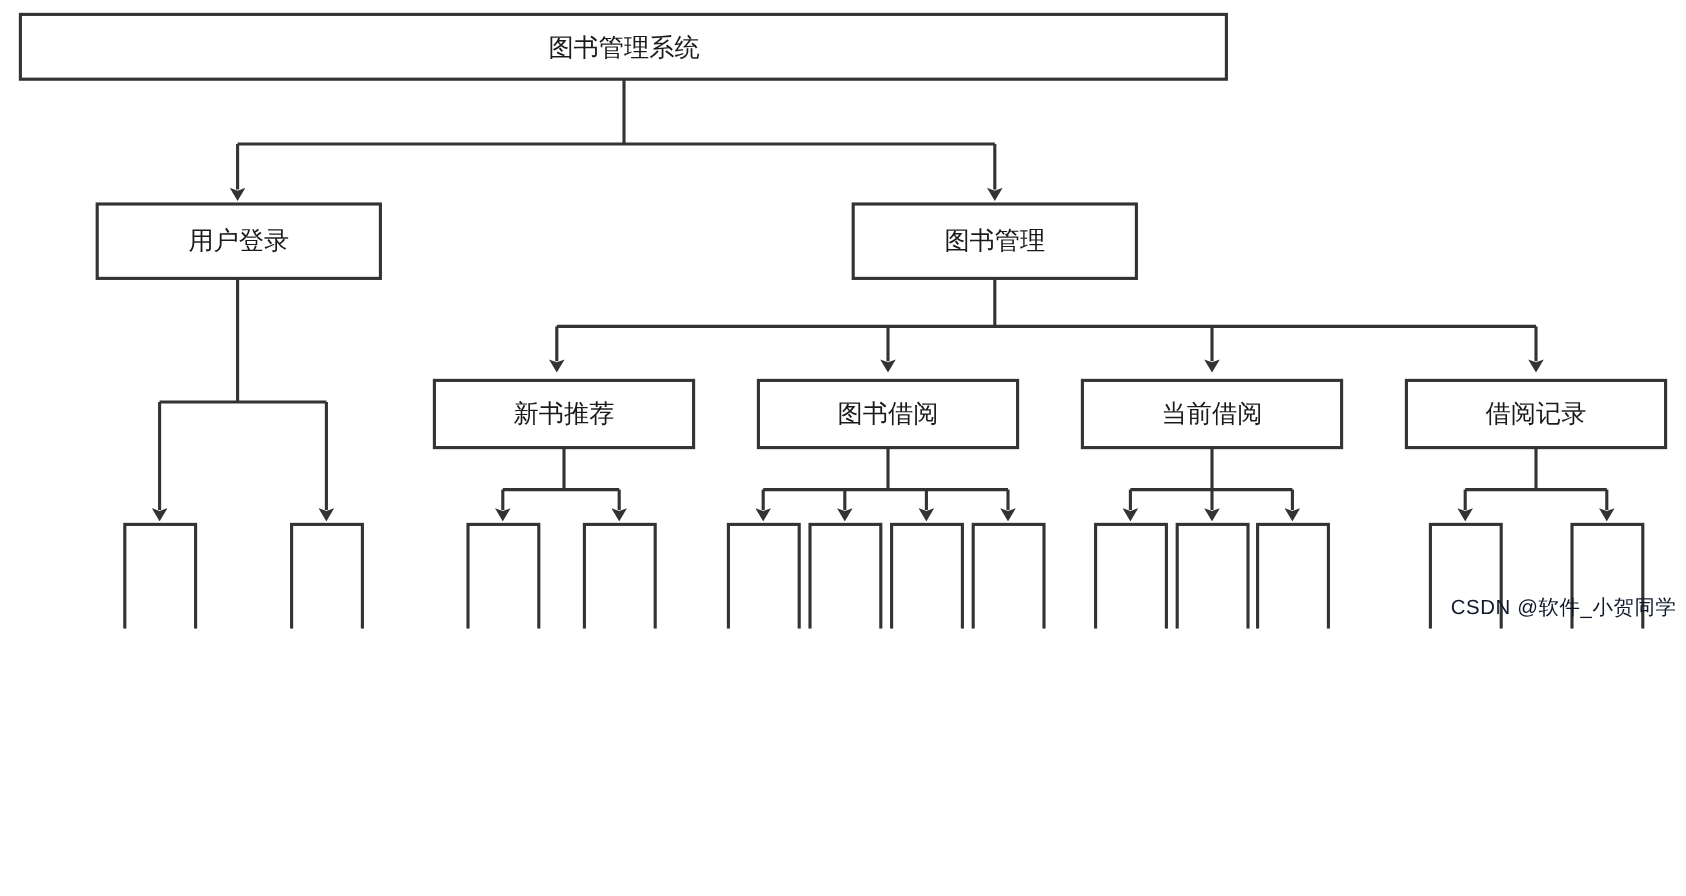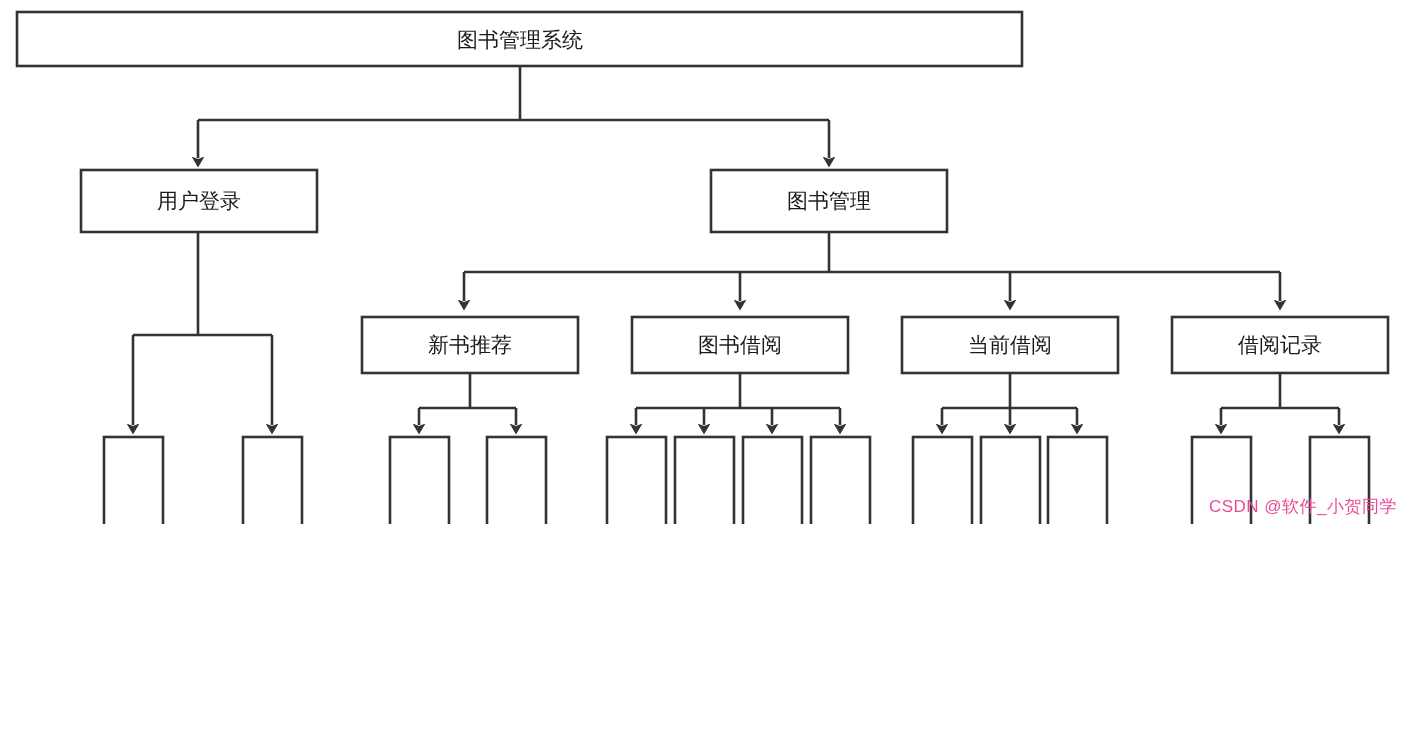--- a/index.html
+++ b/index.html
@@ -62,21 +62,21 @@
     justify-content: center;
     white-space: nowrap;
     pointer-events: none;
   }
   .watermark {
     position: absolute;
     right: 8px;
     bottom: 6px;
     font-family: "Liberation Sans", "DejaVu Sans", sans-serif;
     font-size: 17px;
-    color: #ec4899;
+    color: #0f172a;
     letter-spacing: 0.5px;
     white-space: nowrap;
   }
 </style>
 </head>
 <body>
 
 <div id="diagram-root">
 
   <svg id="tree-svg" viewBox="0 0 1405 747">

